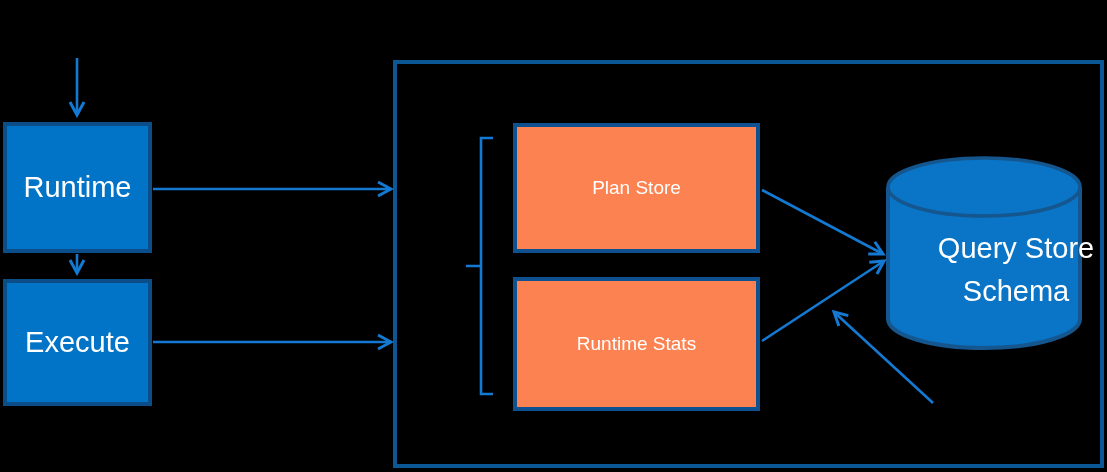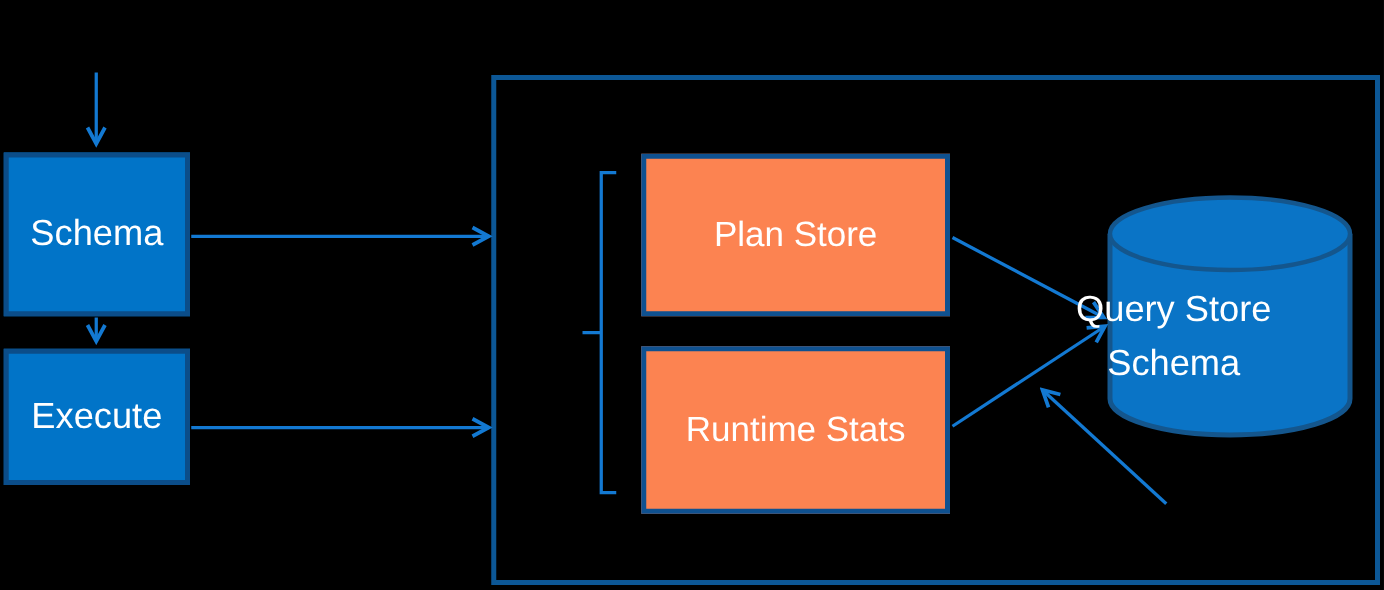--- a/index.html
+++ b/index.html
@@ -34,60 +34,60 @@
     z-index:2;
   }
   .node-blue{
     background:var(--node-blue-fill);
     border:4px solid var(--node-blue-border);
     font-size:29px;
   }
   .node-orange{
     background:var(--node-orange-fill);
     border:4px solid var(--node-orange-border);
-    font-size:28px;
+    font-size:19px;
   }
   #node-compile{left:3px;top:122px;width:149px;height:131px;}
-  #node-execute{left:3px;top:279px;width:149px;height:109px;}
+  #node-execute{left:3px;top:279px;width:149px;height:127px;}
   #container-box{
     position:absolute;
     left:393px;top:60px;width:711px;height:408px;
     border:4px solid var(--container-border);
     background:transparent;
     z-index:1;
   }
   #node-plan-store{left:513px;top:123px;width:247px;height:130px;}
   #node-runtime-stats{left:513px;top:277px;width:247px;height:134px;}
   #edges-svg{
     position:absolute;left:0;top:0;width:1107px;height:472px;
     z-index:4;pointer-events:none;
   }
   .edge{stroke:var(--arrow-blue);stroke-width:2.6;fill:none;}
   .bracket{stroke:var(--arrow-blue);stroke-width:2.6;fill:none;stroke-linejoin:miter;}
   .arrowhead-path{stroke:var(--arrow-blue);fill:none;stroke-width:3;}
   .cyl-body{fill:var(--cylinder-fill);stroke:var(--cylinder-border);stroke-width:4;}
   .cyl-top{fill:var(--cylinder-fill);stroke:var(--cylinder-border);stroke-width:3.5;}
   #cylinder-label{
     position:absolute;
-    left:852px;top:227px;width:174px;
+    left:929px;top:227px;width:174px;
     color:var(--text-white);
     font-size:29px;line-height:43px;
     text-align:center;
     z-index:5;
   }
 </style>
 </head>
 <body>
 
 <div id="canvas">
 
   <div id="container-box"></div>
 
   <div id="node-compile" class="node node-blue">
-    <span>Schema</span>
+    <span>Runtime</span>
   </div>
   <div id="node-execute" class="node node-blue">
     <span>Execute</span>
   </div>
 
   <div id="node-plan-store" class="node node-orange">
     <span>Plan Store</span>
   </div>
   <div id="node-runtime-stats" class="node node-orange">
     <span>Runtime Stats</span>

